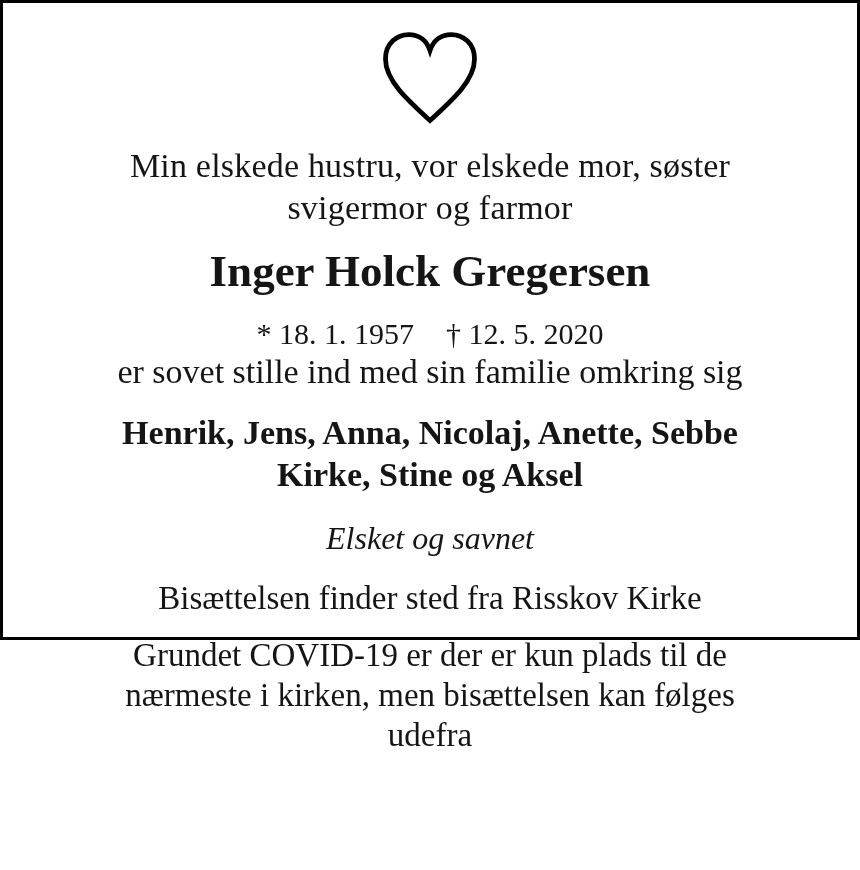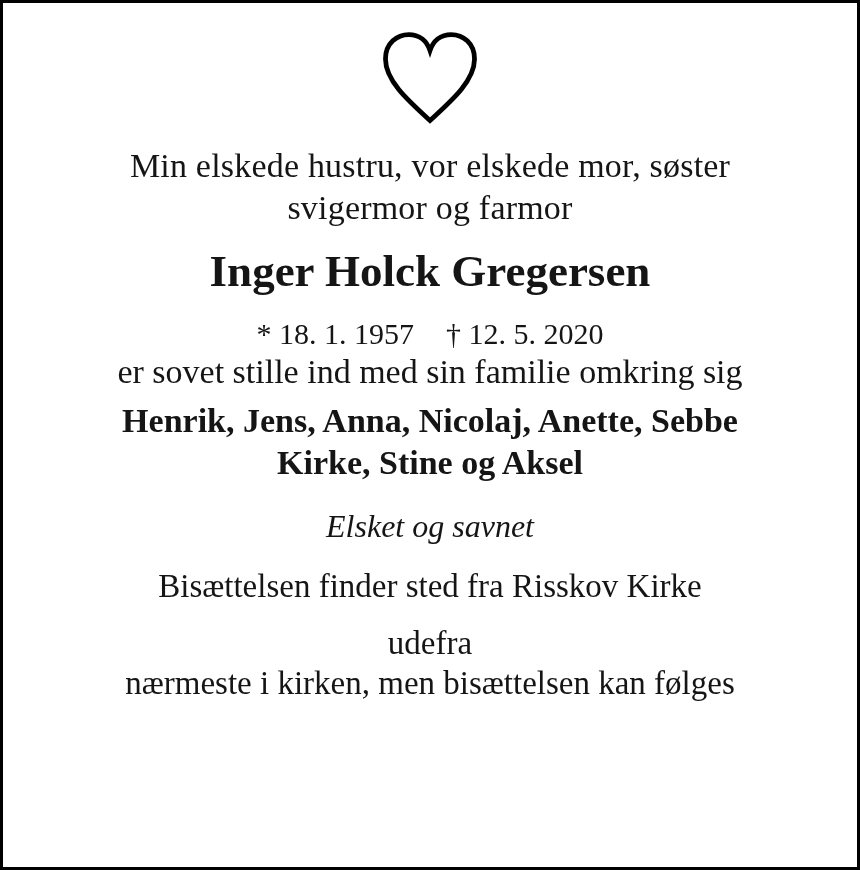--- a/index.html
+++ b/index.html
@@ -9,21 +9,21 @@
   }
   * { margin: 0; padding: 0; box-sizing: border-box; }
   html, body {
     width: 860px;
     height: 870px;
     background: #ffffff;
     font-family: "Liberation Serif", "DejaVu Serif", serif;
   }
   .notice {
     width: 860px;
-    height: 870px;
+    height: 640px;
     background: var(--bg-color);
     border: 3px solid var(--border-color);
     color: var(--text-color);
     display: flex;
     flex-direction: column;
     align-items: center;
     text-align: center;
     padding-top: 26px;
   }
   .heart-wrap {
@@ -51,21 +51,21 @@
     line-height: 34px;
     display: flex;
     gap: 32px;
     justify-content: center;
   }
   .passing {
     font-size: 34px;
     line-height: 42px;
   }
   .family {
-    margin-top: 7px;
+    margin-top: 19px;
     font-size: 34px;
     font-weight: bold;
     line-height: 42px;
   }
   .tribute {
     margin-top: 23px;
     font-size: 32px;
     font-style: italic;
     line-height: 38px;
   }
@@ -110,17 +110,18 @@
     <div>Kirke, Stine og Aksel</div>
   </div>
 
   <div class="tribute">Elsket og savnet</div>
 
   <div class="ceremony">
     <div>Bisættelsen finder sted fra Risskov Kirke</div>
   </div>
 
   <div class="covid">
+    <div>Grundet COVID-19 er der er kun plads til de</div>
+    <div>nærmeste i kirken, men bisættelsen kan følges</div>
     <div>udefra</div>
-    <div>nærmeste i kirken, men bisættelsen kan følges</div>
   </div>
 
 </div>
 
 </body></html>

